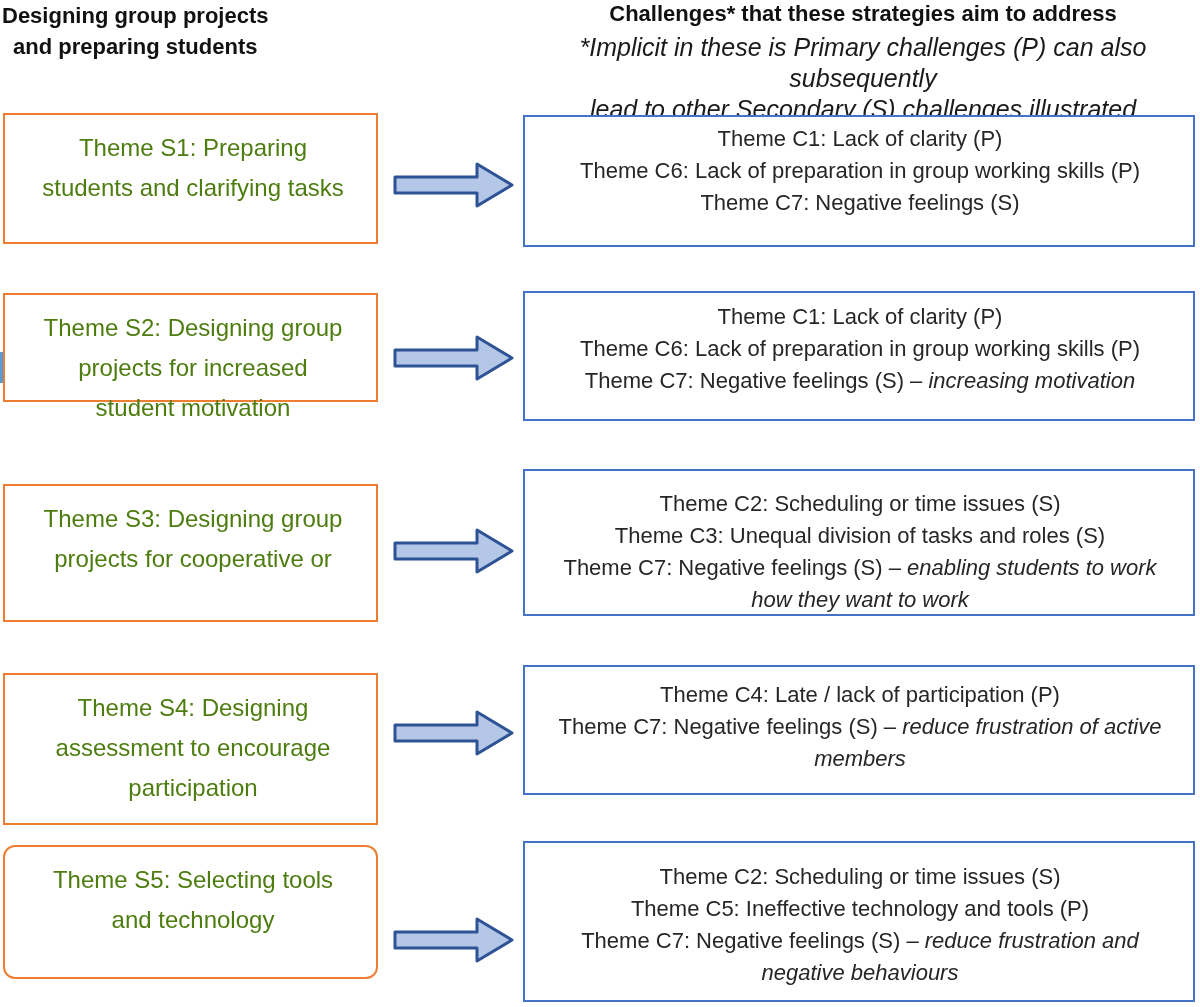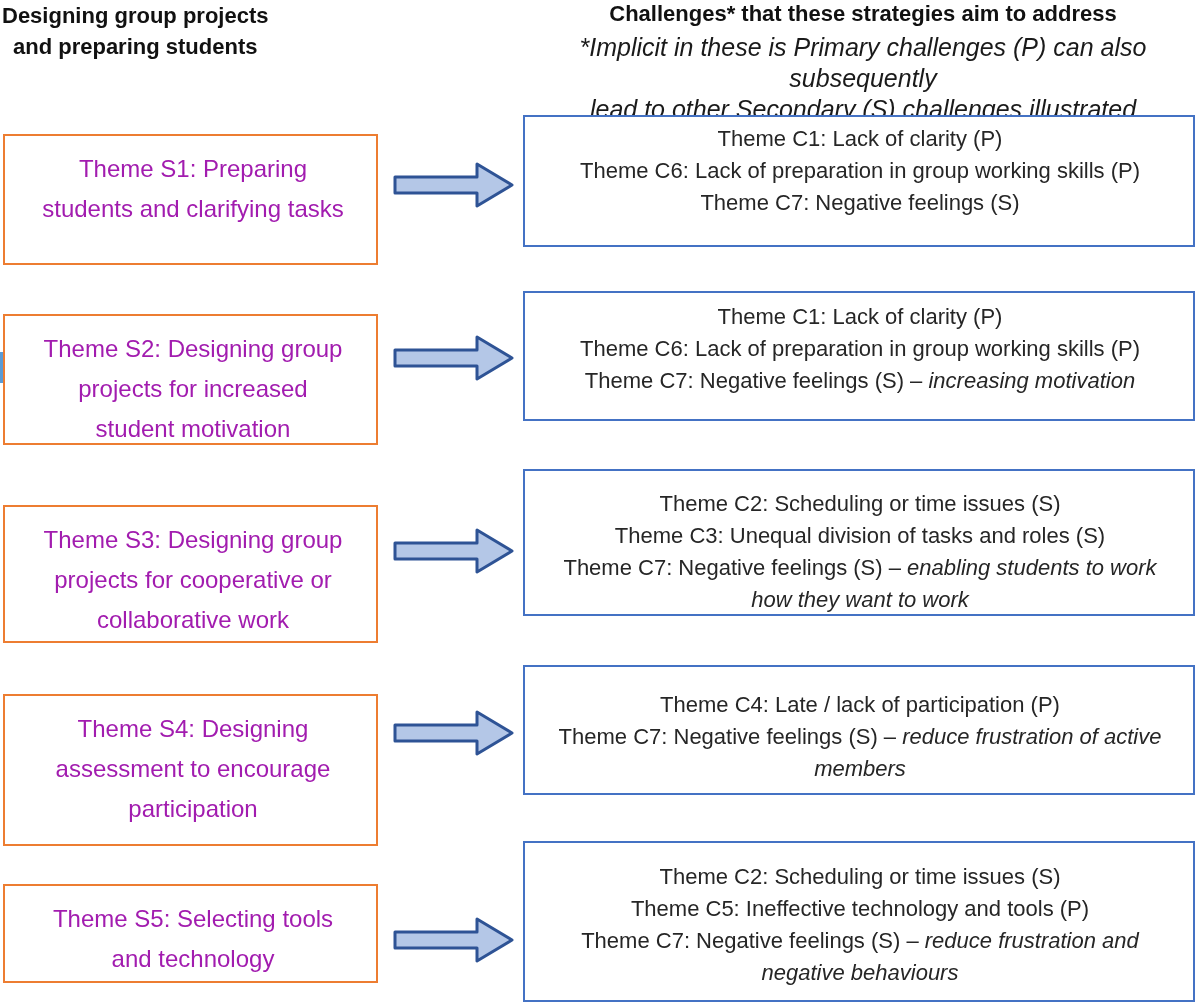--- a/index.html
+++ b/index.html
@@ -25,38 +25,38 @@
   }
   .hdr-right .note{
     font-size:25px;font-style:italic;line-height:31px;color:#1a1a1a;
     margin-top:4px;
   }
   
   .sbox{
     position:absolute;left:3px;width:375px;box-sizing:border-box;
     border:2px solid #ED7D31;background:#fff;
     padding:13px 20px 4px 25px;
-    font-size:24px;line-height:40px;color:#a21caf;margin-top:21px;
+    font-size:24px;line-height:40px;color:#4d7c0f;
   }
   .s1{top:113px;height:131px;}
-  .s2{top:293px;height:131px;}
+  .s2{top:293px;height:109px;}
   .s3{top:484px;height:138px;}
   .s4{top:673px;height:152px;}
-  .s5{top:863px;height:99px;}
+  .s5{top:845px;height:134px;border-radius:12px;}
   
   .cbox{
     position:absolute;left:523px;width:672px;box-sizing:border-box;
     border:2px solid #4472C4;background:#fff;
     padding:6px 16px 0 18px;
     font-size:22px;line-height:32px;color:#262626;
   }
   .c1{top:115px;height:132px;}
   .c2{top:291px;height:130px;padding-top:8px;}
   .c3{top:469px;height:147px;padding-top:17px;}
-  .c4{top:665px;height:130px;padding-top:22px;}
+  .c4{top:665px;height:130px;padding-top:12px;}
   .c5{top:841px;height:161px;padding-top:18px;}
   .cline i{font-style:italic;}
   
   .arrow{position:absolute;left:393px;width:122px;height:48px;}
   .a1{top:161px;}
   .a2{top:334px;}
   .a3{top:527px;}
   .a4{top:709px;}
   .a5{top:916px;}
   
@@ -107,21 +107,20 @@
           <path d="M2 16 H84 V3 L119 24 L84 45 V32 H2 Z" fill="#B4C7E7" stroke="#2E5395" stroke-width="3" stroke-linejoin="round"></path>
         </svg></div>
       <div class="cbox c2">
         <div class="cline">Theme C1: Lack of clarity (P)</div>
         <div class="cline">Theme C6: Lack of preparation in group working skills (P)</div>
         <div class="cline">Theme C7: Negative feelings (S) – <i>increasing motivation</i></div>
       </div>
       <div class="sbox s3">
         <div>Theme S3: Designing group</div>
         <div>projects for cooperative or</div>
-        <div>collaborative work</div>
       </div>
       <div class="arrow a3"><svg width="122" height="48" viewBox="0 0 122 48">
           <path d="M2 16 H84 V3 L119 24 L84 45 V32 H2 Z" fill="#B4C7E7" stroke="#2E5395" stroke-width="3" stroke-linejoin="round"></path>
         </svg></div>
       <div class="cbox c3">
         <div class="cline">Theme C2: Scheduling or time issues (S)</div>
         <div class="cline">Theme C3: Unequal division of tasks and roles (S)</div>
         <div class="cline">Theme C7: Negative feelings (S) – <i>enabling students to work how they want to work</i></div>
       </div>
       <div class="sbox s4">

